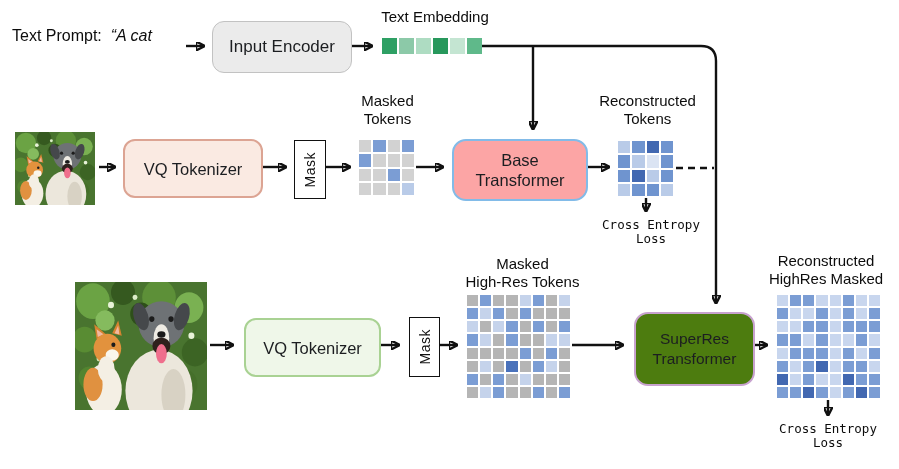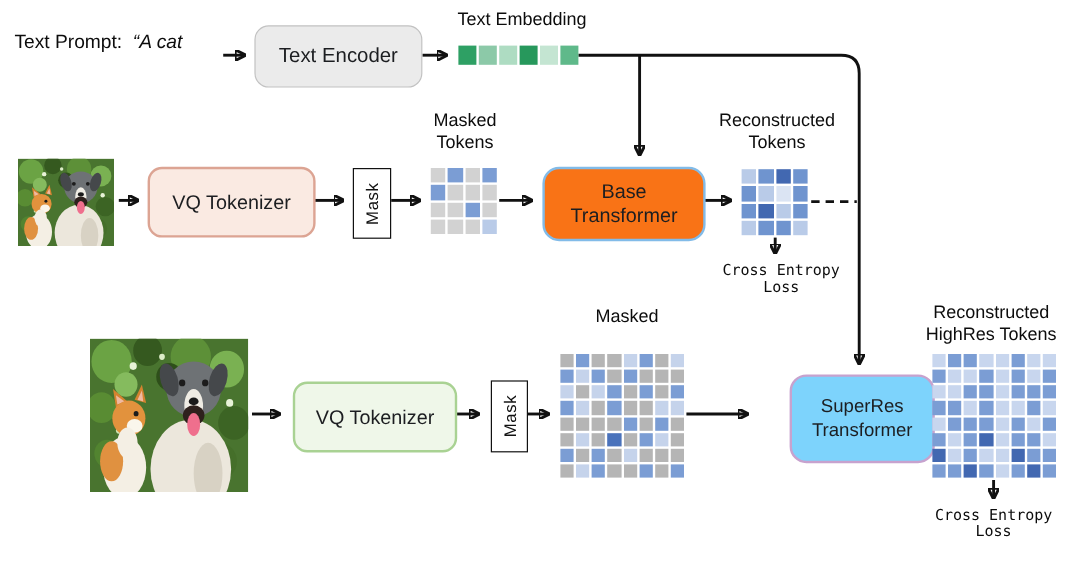--- a/index.html
+++ b/index.html
@@ -94,21 +94,21 @@
       <ellipse cx="26" cy="68" rx="7" ry="10" fill="#f4efe4"></ellipse>
     </symbol>
   </svg>
 
   <div class="prompt">
     <span>Text Prompt:</span>&nbsp;
     <span class="q">“A cat</span><br>
   </div>
 
   <div class="box r12" style="left: 212px; top: 21px; width: 138px; height: 50px; border-width: 1.5px; font-size: 17px; background: rgb(235, 235, 235); border-color: rgb(194, 194, 194);">
-    <span>Text Encoder</span>
+    <span>Input Encoder</span>
   </div>
 
   <div class="label" style="left:370px;top:8px;width:130px;font-size:15px;">Text Embedding</div>
   <div class="grid" style="left: 382px; top: 38px; width: 100px; height: 16px; grid-template-columns: repeat(6, 1fr); grid-template-rows: repeat(1, 1fr);">
       <div class="cell" style="background: rgb(46, 160, 100);"></div>
       <div class="cell" style="background: rgb(140, 201, 168);"></div>
       <div class="cell" style="background: rgb(174, 220, 194);"></div>
       <div class="cell" style="background: rgb(39, 152, 92);"></div>
       <div class="cell" style="background: rgb(196, 229, 210);"></div>
       <div class="cell" style="background: rgb(95, 185, 138);"></div>
@@ -142,21 +142,21 @@
       <div class="cell" style="background: rgb(210, 210, 210);"></div>
       <div class="cell" style="background: rgb(210, 210, 210);"></div>
       <div class="cell" style="background: rgb(123, 157, 212);"></div>
       <div class="cell" style="background: rgb(210, 210, 210);"></div>
       <div class="cell" style="background: rgb(210, 210, 210);"></div>
       <div class="cell" style="background: rgb(210, 210, 210);"></div>
       <div class="cell" style="background: rgb(210, 210, 210);"></div>
       <div class="cell" style="background: rgb(185, 203, 232);"></div>
     </div>
 
-  <div class="box r14" style="left: 452px; top: 139px; width: 132px; height: 58px; background: #f97316; border-color: rgb(130, 187, 232);">
+  <div class="box r14" style="left: 452px; top: 139px; width: 132px; height: 58px; background: #fca5a5; border-color: rgb(130, 187, 232);">
     <span>Base</span>
     <span>Transformer</span>
   </div>
 
   <div class="label" style="left:585px;top:92px;width:125px;">
     <span>Reconstructed</span><br>
     <span>Tokens</span>
   </div>
   <div class="grid" style="left: 618px; top: 141px; width: 55px; height: 55px; grid-template-columns: repeat(4, 1fr); grid-template-rows: repeat(4, 1fr);">
       <div class="cell" style="background: rgb(185, 203, 232);"></div>
@@ -189,20 +189,21 @@
   <div class="box r12" style="left: 244px; top: 318px; width: 133px; height: 55px; background: rgb(239, 247, 233); border-color: rgb(169, 210, 147);">
     <span>VQ Tokenizer</span>
   </div>
 
   <div class="maskbox" style="left:409px;top:317px;width:29px;height:58px;">
     <span class="vert">Mask</span>
   </div>
 
   <div class="label" style="left:445px;top:255px;width:155px;">
     <span>Masked</span><br>
+    <span>High-Res Tokens</span>
   </div>
   <div class="grid" style="left: 467px; top: 295px; width: 103px; height: 103px; grid-template-columns: repeat(8, 1fr); grid-template-rows: repeat(8, 1fr);">
       <div class="cell" style="background: rgb(181, 181, 181);"></div>
       <div class="cell" style="background: rgb(123, 157, 212);"></div>
       <div class="cell" style="background: rgb(181, 181, 181);"></div>
       <div class="cell" style="background: rgb(181, 181, 181);"></div>
       <div class="cell" style="background: rgb(197, 211, 235);"></div>
       <div class="cell" style="background: rgb(123, 157, 212);"></div>
       <div class="cell" style="background: rgb(181, 181, 181);"></div>
       <div class="cell" style="background: rgb(197, 211, 235);"></div>
@@ -257,28 +258,28 @@
       <div class="cell" style="background: rgb(181, 181, 181);"></div>
       <div class="cell" style="background: rgb(197, 211, 235);"></div>
       <div class="cell" style="background: rgb(123, 157, 212);"></div>
       <div class="cell" style="background: rgb(181, 181, 181);"></div>
       <div class="cell" style="background: rgb(181, 181, 181);"></div>
       <div class="cell" style="background: rgb(123, 157, 212);"></div>
       <div class="cell" style="background: rgb(181, 181, 181);"></div>
       <div class="cell" style="background: rgb(123, 157, 212);"></div>
     </div>
 
-  <div class="box r14" style="left: 658px; top: 312px; width: 117px; height: 70px; font-size: 15.5px; background: #7dd3fc; border-color: rgb(199, 162, 206);">
+  <div class="box r14" style="left: 634px; top: 312px; width: 117px; height: 70px; font-size: 15.5px; background: #4d7c0f; border-color: rgb(199, 162, 206);">
     <span>SuperRes</span>
     <span>Transformer</span>
   </div>
 
   <div class="label" style="left:753px;top:252px;width:146px;">
     <span>Reconstructed</span><br>
-    <span>HighRes Tokens</span>
+    <span>HighRes Masked</span>
   </div>
   <div class="grid" style="left: 777px; top: 295px; width: 103px; height: 103px; grid-template-columns: repeat(8, 1fr); grid-template-rows: repeat(8, 1fr);">
       <div class="cell" style="background: rgb(200, 214, 238);"></div>
       <div class="cell" style="background: rgb(123, 157, 212);"></div>
       <div class="cell" style="background: rgb(123, 157, 212);"></div>
       <div class="cell" style="background: rgb(200, 214, 238);"></div>
       <div class="cell" style="background: rgb(200, 214, 238);"></div>
       <div class="cell" style="background: rgb(123, 157, 212);"></div>
       <div class="cell" style="background: rgb(200, 214, 238);"></div>
       <div class="cell" style="background: rgb(200, 214, 238);"></div>

